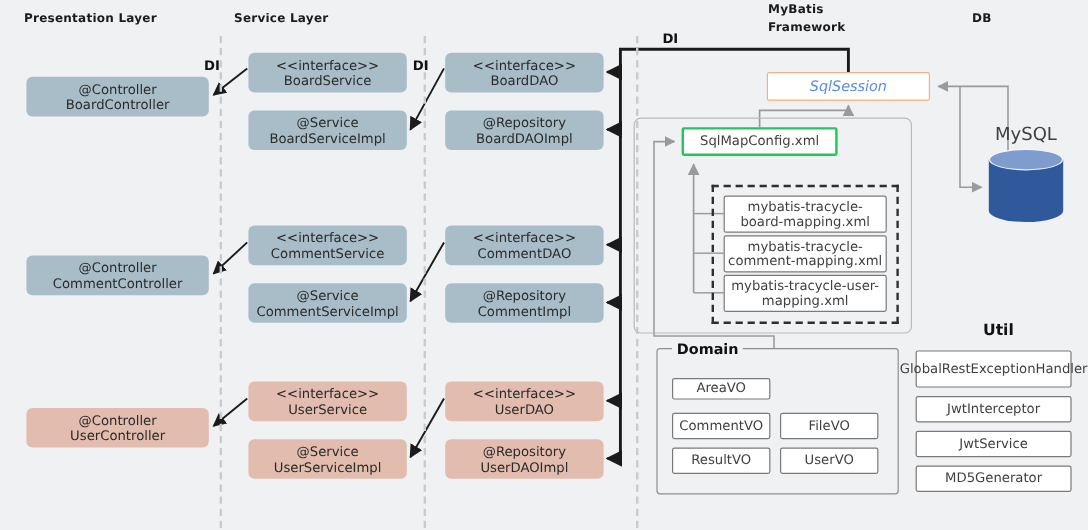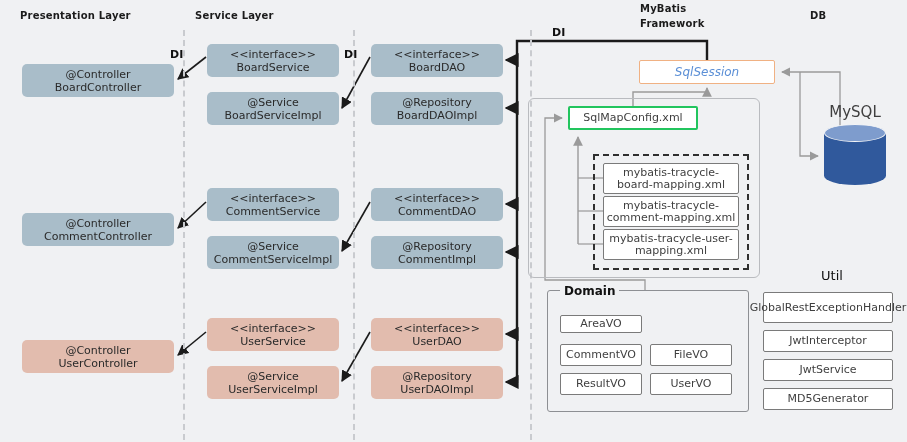--- a/index.html
+++ b/index.html
@@ -90,21 +90,21 @@
     background:transparent;
   }
   .group-title{
     position:absolute;
     background:#f0f1f3;
     font-size:12px;font-weight:bold;color:#111;
     padding:0 4px;
   }
   .section-title{
     position:absolute;
-    font-size:13px;font-weight:normal;color:#111;
+    font-size:13px;font-weight:bold;color:#111;
     text-align:center;
   }
 
   
   .cyl{position:absolute;}
   .cyl .body{
     position:absolute;left:0;top:9px;
     width:100%;height:52px;
     background:#30599c;
     border-radius:0 0 50% 50%/0 0 18% 18%;

